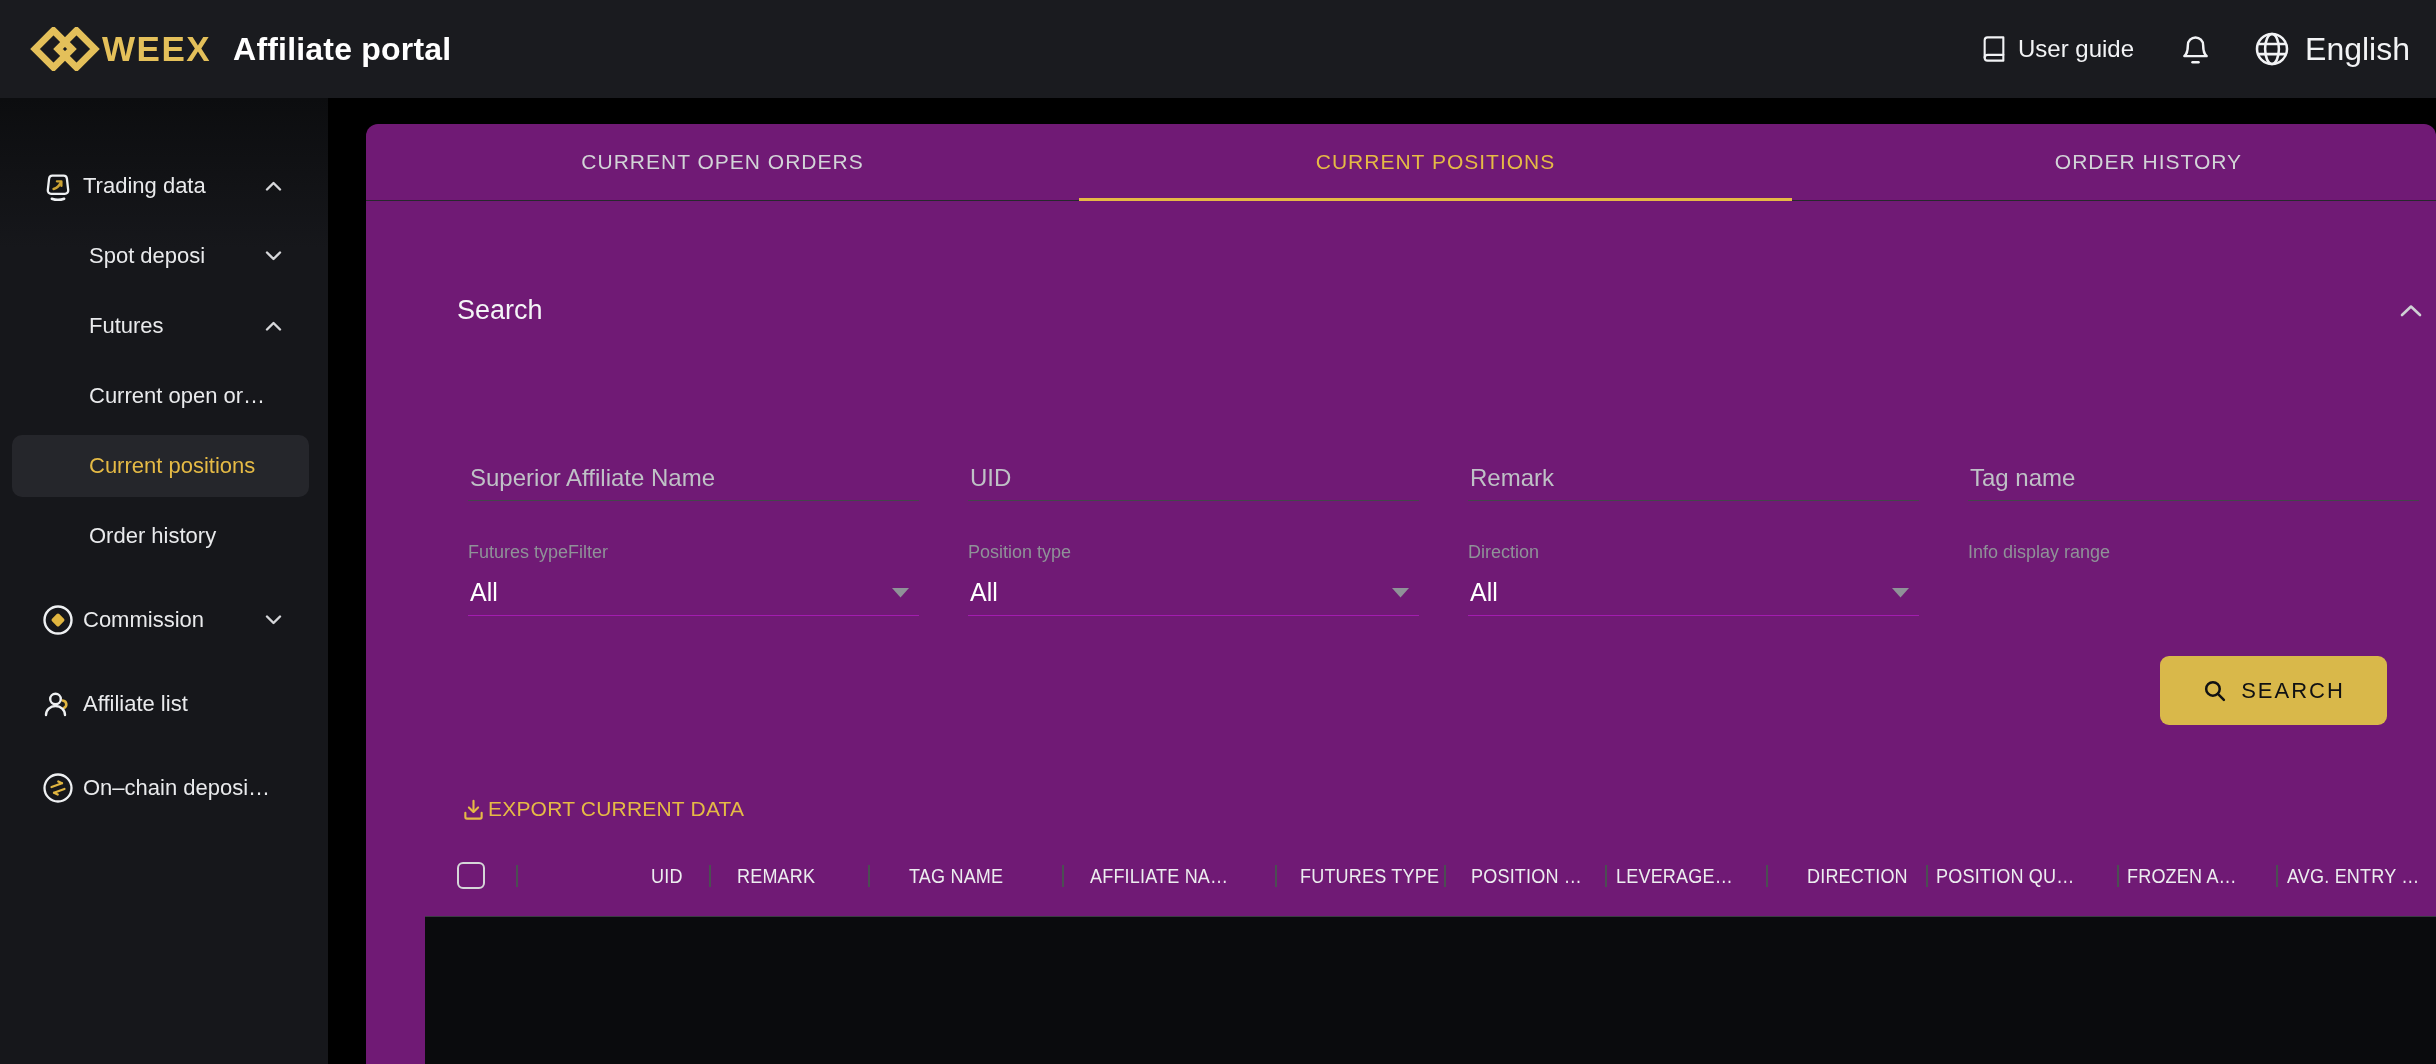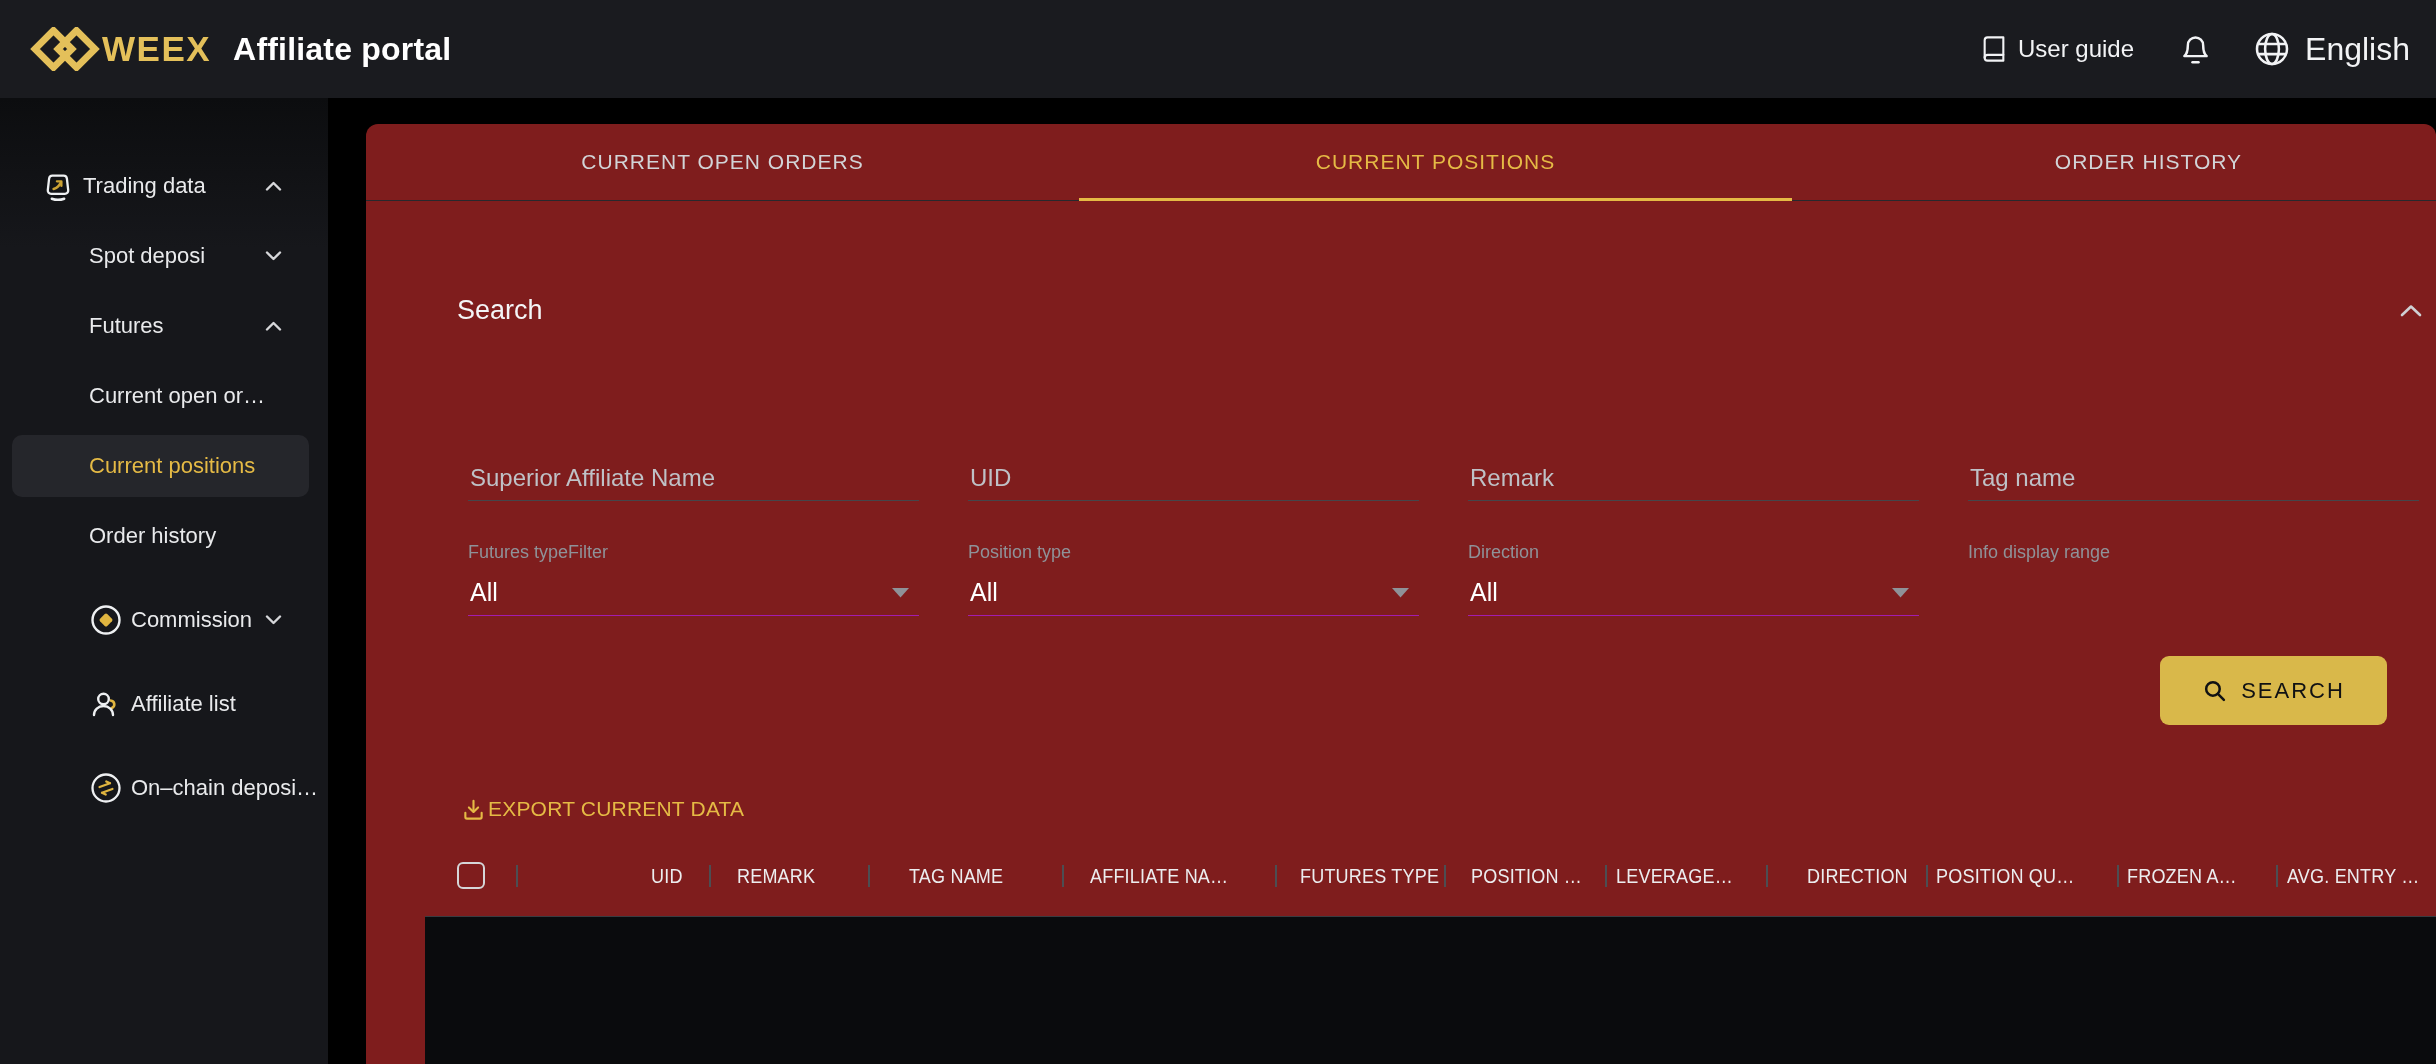--- a/index.html
+++ b/index.html
@@ -32,38 +32,38 @@
   .lang svg { width:36px; height:36px; }
   .lang-label { margin-left:15px; font-size:32px; color:#f2f3f5; }
 
   
   .sidebar {
     position:absolute; left:0; top:98px; width:328px; bottom:0;
     background:linear-gradient(180deg,#0c0d0f 0px,#16171b 150px,#16171b 100%);
   }
   .nav { padding-top:53px; }
   .nav-item { position:relative; height:70px; display:flex; align-items:center; cursor:pointer; }
-  .nav-item.group { margin-top:14px;margin-left:48px; }
+  .nav-item.group { margin-top:14px; }
   .nav-item .row-inner { position:relative; display:flex; align-items:center; width:100%; height:100%; }
   .nav-item.lvl0 .row-inner { padding-left:41px; }
   .nav-item.lvl1 .row-inner, .nav-item.lvl2 .row-inner { padding-left:89px; }
   .nav-icon { width:34px; height:34px; margin-right:8px; flex:none; display:flex; align-items:center; justify-content:center; }
   .nav-label { font-size:22px; color:#e9eaec; white-space:nowrap; }
   .nav-chevron { position:absolute; right:46px; top:50%; transform:translateY(-50%); display:flex; }
   .nav-chevron svg { width:17px; height:10px; }
   .nav-item.active .pill {
     position:absolute; left:12px; right:19px; top:4px; bottom:4px;
     background:#25262b; border-radius:10px;
   }
   .nav-item.active .nav-label { color:#e5ba45; }
 
   
   .panel {
     position:absolute; left:366px; top:124px; right:0; bottom:0;
-    background:#7f1d1d; border-radius:12px 12px 0 0; overflow:hidden;padding-left:41px;
+    background:#701a75; border-radius:12px 12px 0 0; overflow:hidden;padding-left:41px;
   }
 
   
   .tabs { position:absolute; left:0; top:0; right:0; height:77px; display:flex; border-bottom:1px solid #27282d; }
   .tab {
     width:713px; flex:none; display:flex; align-items:center; justify-content:center;
     font-size:21px; letter-spacing:1px; color:#d2d4d7; cursor:pointer; position:relative;
   }
   .tab.active { color:#e5ba45; }
   .tab.active::after {

